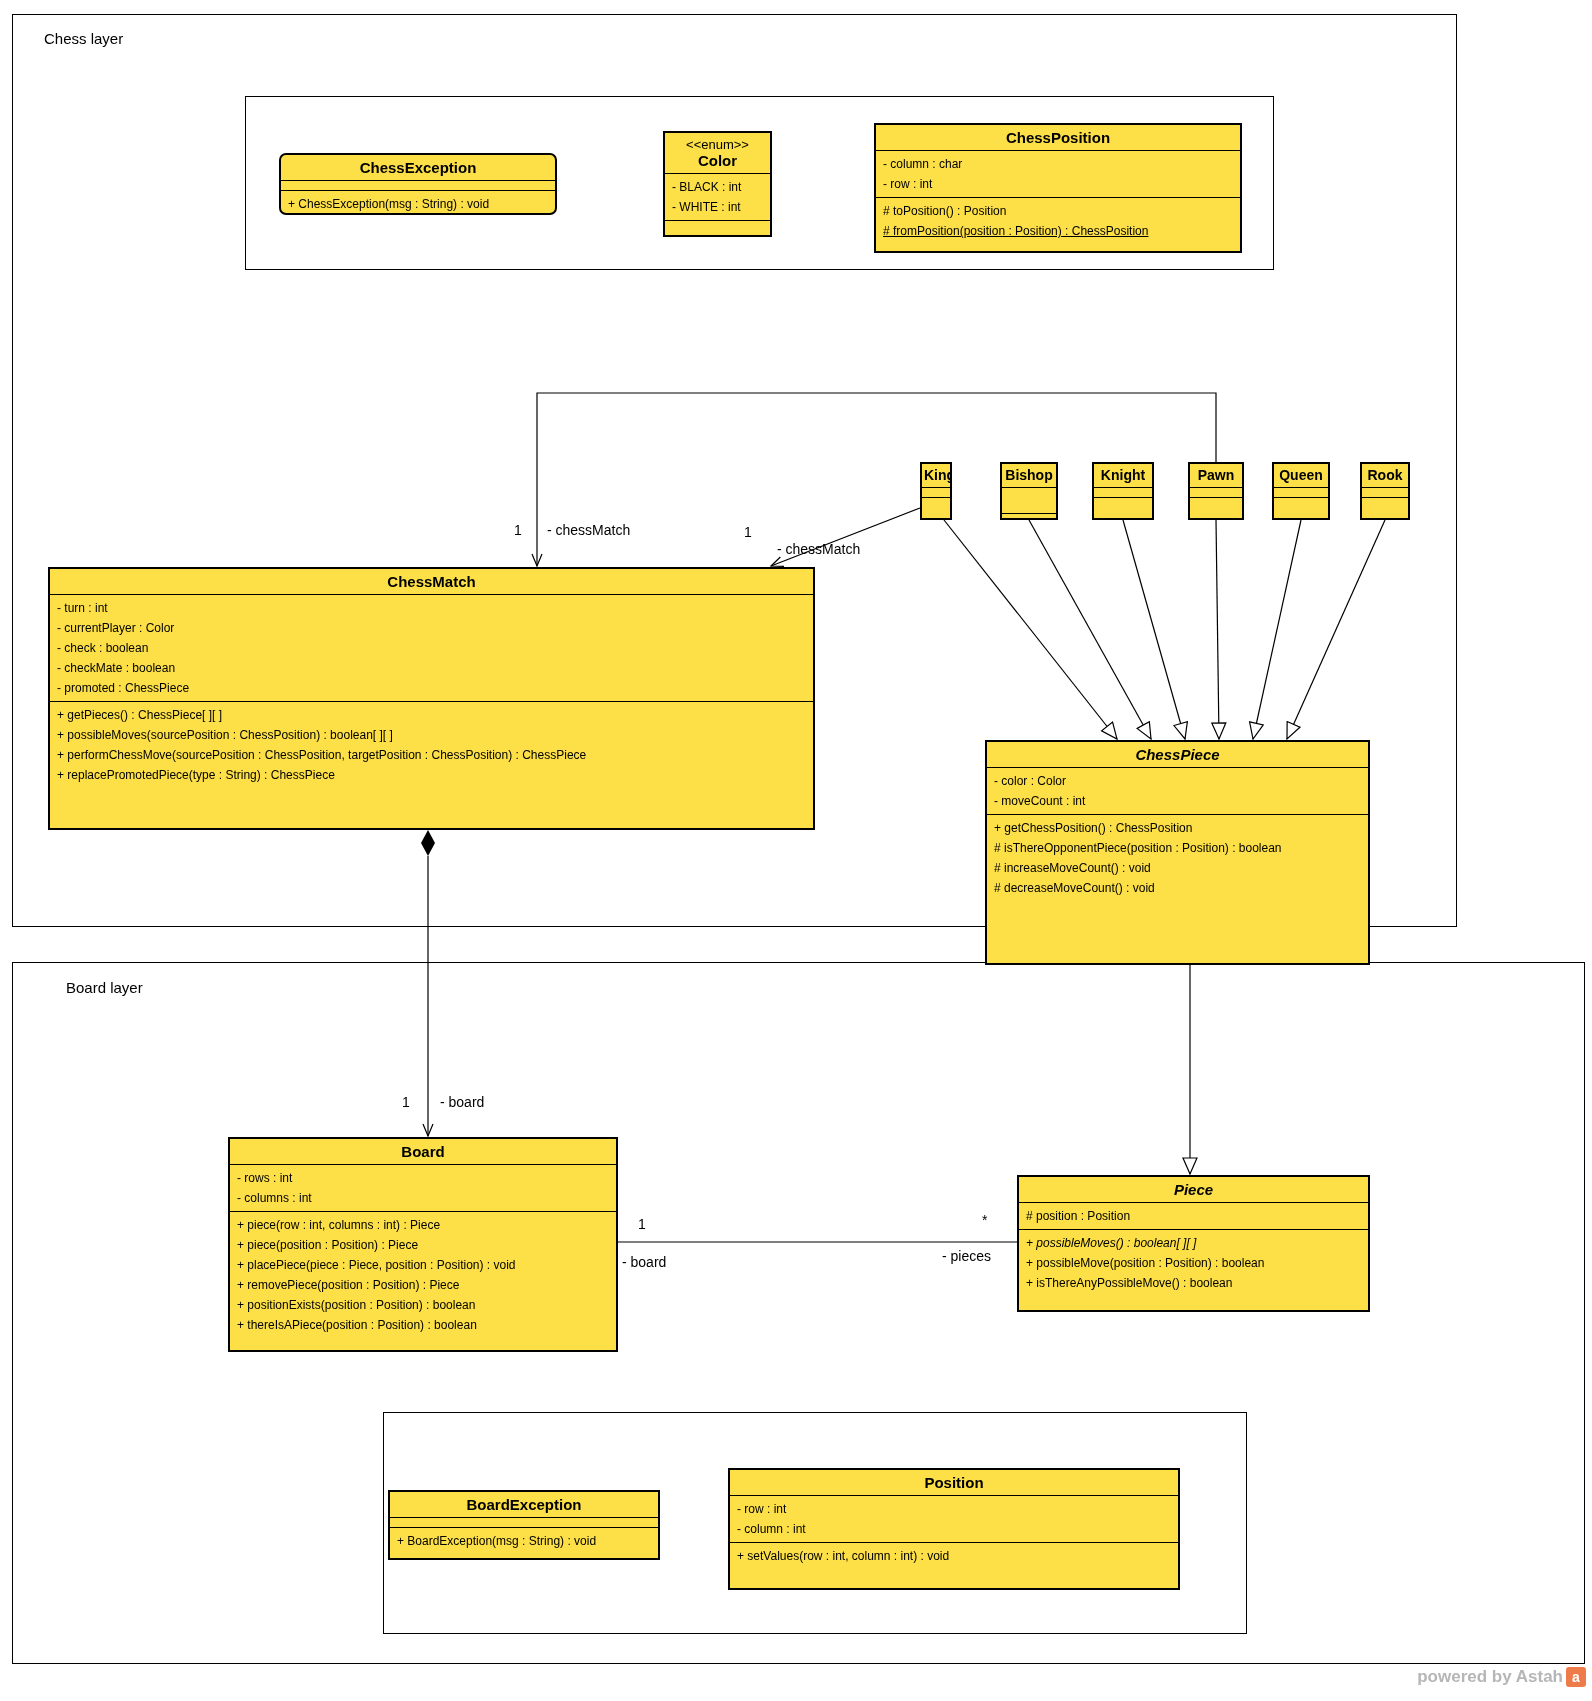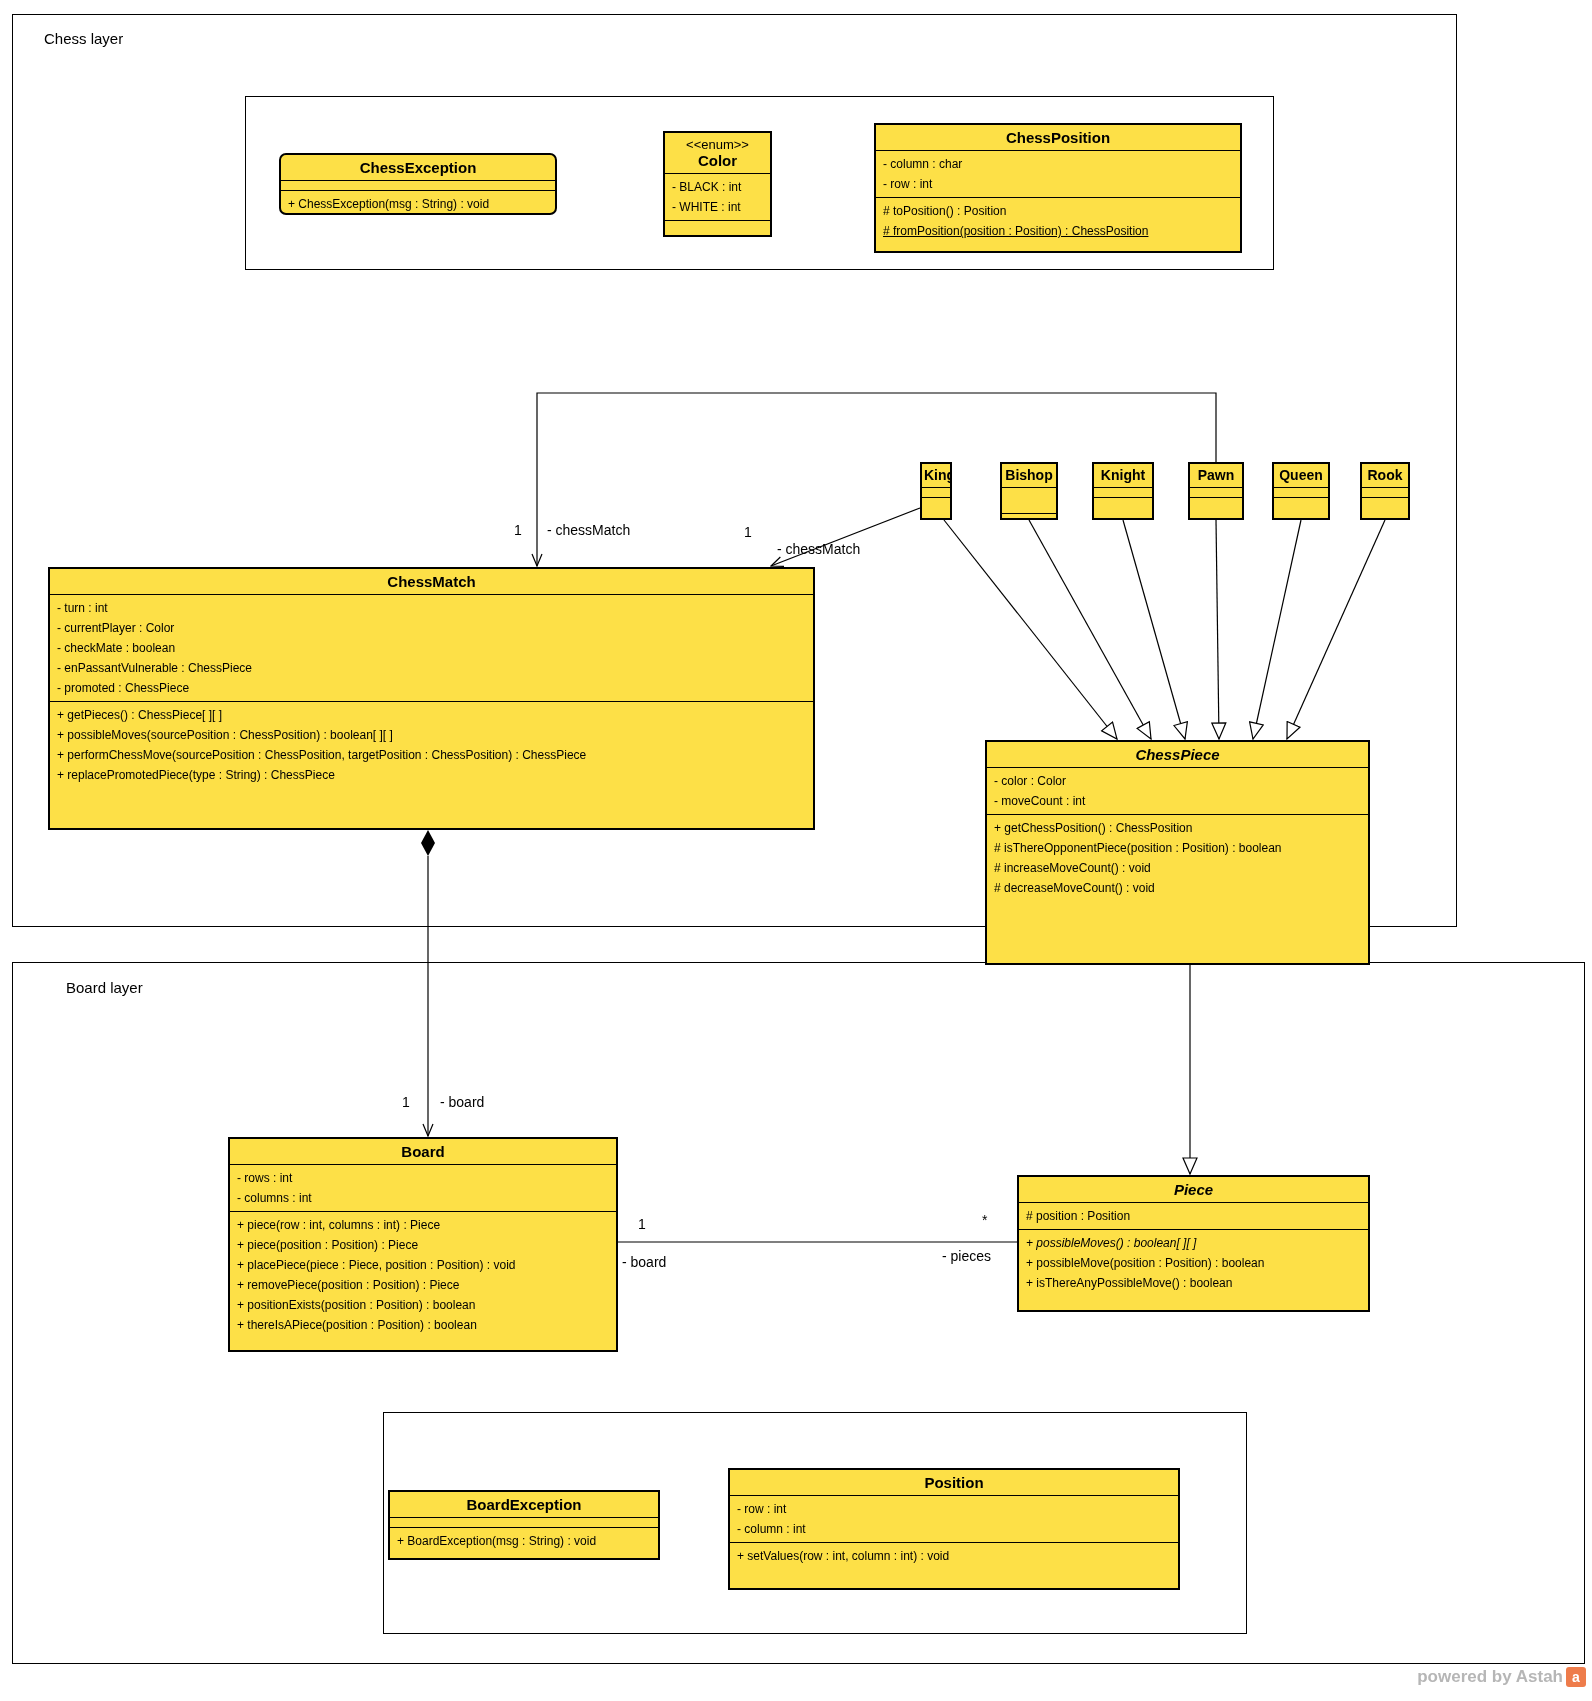--- a/index.html
+++ b/index.html
@@ -127,22 +127,22 @@
         <div class="member un"># fromPosition(position : Position) : ChessPosition</div>
       </div>
     </div>
     <div class="uml-class" style="left: 48px; top: 567px; width: 767px; height: 263px;">
       <div class="uml-title">
         <div class="cname">ChessMatch</div>
       </div>
       <div class="sec">
         <div class="member">- turn : int</div>
         <div class="member">- currentPlayer : Color</div>
+        <div class="member">- check : boolean</div>
         <div class="member">- checkMate : boolean</div>
-        <div class="member">- enPassantVulnerable : ChessPiece</div>
         <div class="member">- promoted : ChessPiece</div>
       </div>
       <div class="sec">
         <div class="member">+ getPieces() : ChessPiece[ ][ ]</div>
         <div class="member">+ possibleMoves(sourcePosition : ChessPosition) : boolean[ ][ ]</div>
         <div class="member">+ performChessMove(sourcePosition : ChessPosition, targetPosition : ChessPosition) : ChessPiece</div>
         <div class="member">+ replacePromotedPiece(type : String) : ChessPiece</div>
       </div>
     </div>
     <div class="uml-class mini" style="left: 920px; top: 462px; width: 32px; height: 58px;">

